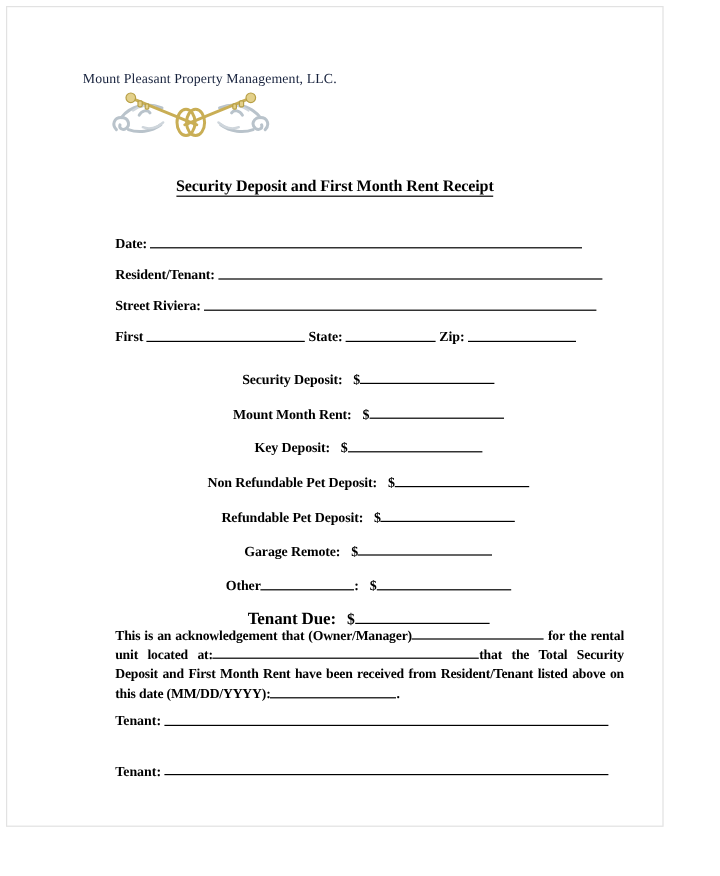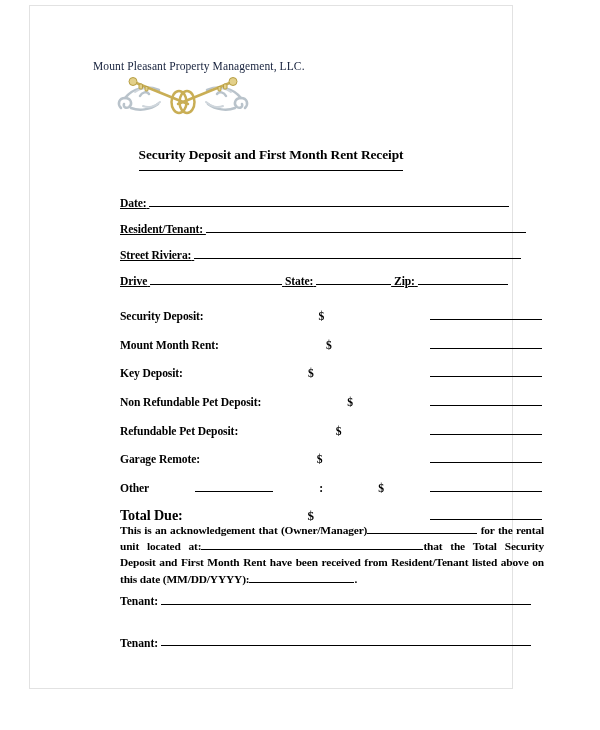--- a/index.html
+++ b/index.html
@@ -12,26 +12,25 @@
     height: 730px;
     font-family: "Liberation Serif", serif;
     color: #000000;
     overflow: hidden;
   }
 
   .page {
     position: absolute;
     left: 5px;
     top: 5px;
-    width: 484px;
+    width: 548px;
     height: 684px;
     background: #ffffff;
     border: 1px solid #e2e2e2;
     box-sizing: border-box;
-    margin-left: 24px;
   }
 
   
   .header {
     position: absolute;
     left: 0;
     top: 0;
     width: 100%;
     height: 80px;
   }
@@ -75,21 +74,21 @@
     left: 0;
     top: 141px;
     width: 100%;
     text-align: center;
     font-size: 13.4px;
     font-weight: bold;
     letter-spacing: -0.1px;
   }
   .doc-title span {
     border-bottom: 1.6px solid #000;
-    padding-bottom: 8px;
+    padding-bottom: 1px;
   }
 
   
   .rule {
     display: inline-block;
     border-bottom: 1.7px solid #000;
     vertical-align: baseline;
     height: 0.82em;
   }
 
@@ -99,35 +98,34 @@
     left: 90px;
     top: 190px;
     width: 420px;
   }
   .field-row {
     font-size: 11.6px;
     font-weight: bold;
     white-space: nowrap;
     margin-bottom: 12.5px;
     letter-spacing: -0.05px;
-    text-decoration: underline;
   }
   .field-label { letter-spacing: -0.1px; }
 
   
   .amounts {
     position: absolute;
     left: 90px;
     top: 300px;
     width: 422px;
   }
   .amt-row {
     display: flex;
     align-items: baseline;
-    justify-content: space-between;
+    justify-content: center;
     margin-bottom: 11.5px;
     white-space: nowrap;
   }
   .amt-label {
     font-size: 11.6px;
     font-weight: bold;
     text-align: right;
     letter-spacing: -0.1px;
   }
   .amt-dollar {
@@ -253,21 +251,21 @@
       <span class="field-label">Resident/Tenant:</span>
       <span class="rule" style="width:320px;"></span>
     </div>
 
     <div class="field-row">
       <span class="field-label">Street Riviera:</span>
       <span class="rule" style="width:327px;"></span>
     </div>
 
     <div class="field-row">
-      <span class="field-label">Drive</span>
+      <span class="field-label">First</span>
       <span class="rule" style="width:132px;"></span>
       <span class="field-label">State:</span>
       <span class="rule" style="width:75px;"></span>
       <span class="field-label">Zip:</span>
       <span class="rule" style="width:90px;"></span>
     </div>
   </div>
 
   <div class="amounts">
 
@@ -309,21 +307,21 @@
 
     <div class="amt-row">
       <span class="amt-label">Other</span>
       <span class="other-rule"></span>
       <span class="amt-label">:</span>
       <span class="amt-dollar">$</span>
       <span class="amt-rule"></span>
     </div>
 
     <div class="amt-row total">
-      <span class="amt-label">Total Due:</span>
+      <span class="amt-label">Tenant Due:</span>
       <span class="amt-dollar">$</span>
       <span class="amt-rule"></span>
     </div>
   </div>
 
   <div class="ack">
     <span>This is an acknowledgement that (Owner/Manager)</span><span class="rule" style="width:110px;"></span>
     <span>for the rental unit located at:</span><span class="rule" style="width:222px;"></span><span>that the Total Security Deposit and First Month Rent have been received from Resident/Tenant listed above on this date (MM/DD/YYYY):</span><span class="rule" style="width:105px;"></span><span>.</span>
   </div>
 

